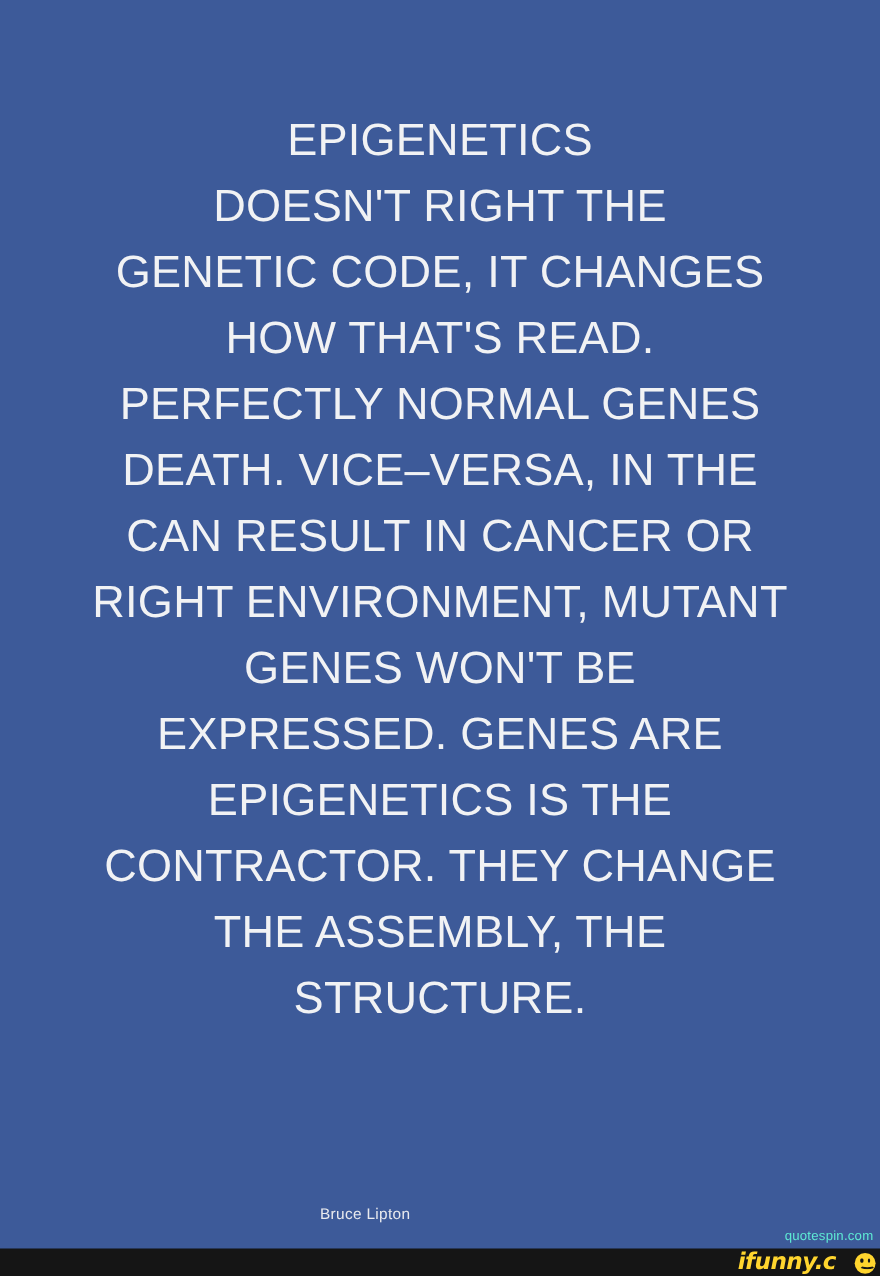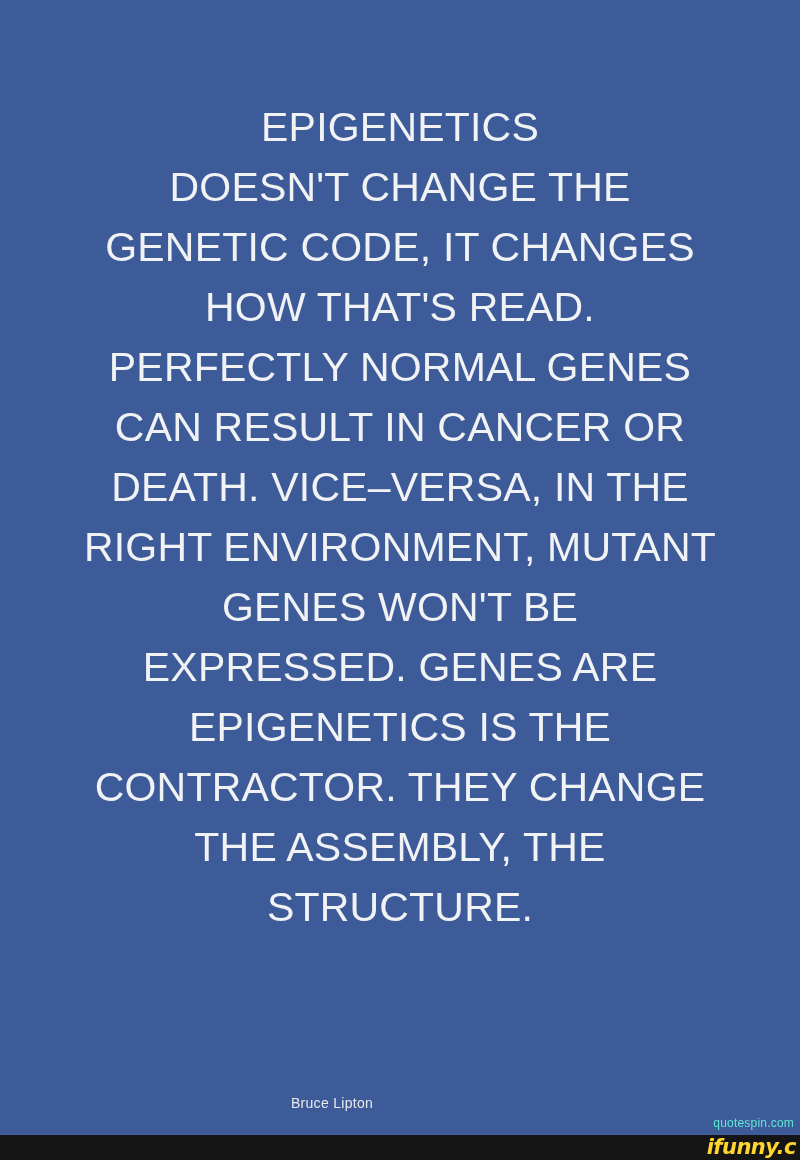--- a/index.html
+++ b/index.html
@@ -76,22 +76,21 @@
     height: 25px;
     background: #151515;
   }
   .brand-logo {
     position: absolute;
     right: 4px;
     top: 1px;
     height: 23px;
     display: flex;
     align-items: center;
-    gap: 1px;
-    flex-direction: column;
+    gap: 16px;
   }
   .brand-text {
     font-family: "DejaVu Sans", sans-serif;
     font-size: 21px;
     font-weight: 700;
     font-style: italic;
     color: #ffd52e;
     letter-spacing: -0.5px;
     line-height: 23px;
   }
@@ -129,26 +128,26 @@
 </style>
 </head>
 <body>
 
 <div class="poster">
 
   <div class="quote-area">
 
     <div class="quote-block">
       <span class="quote-line">EPIGENETICS</span>
-      <span class="quote-line">DOESN'T CHANGE THE</span>
+      <span class="quote-line">DOESN'T RIGHT THE</span>
       <span class="quote-line">GENETIC CODE, IT CHANGES</span>
       <span class="quote-line">HOW THAT'S READ.</span>
       <span class="quote-line">PERFECTLY NORMAL GENES</span>
+      <span class="quote-line">DEATH. VICE–VERSA, IN THE</span>
       <span class="quote-line">CAN RESULT IN CANCER OR</span>
-      <span class="quote-line">DEATH. VICE–VERSA, IN THE</span>
       <span class="quote-line">RIGHT ENVIRONMENT, MUTANT</span>
       <span class="quote-line">GENES WON'T BE</span>
       <span class="quote-line">EXPRESSED. GENES ARE</span>
       <span class="quote-line">EPIGENETICS IS THE</span>
       <span class="quote-line">CONTRACTOR. THEY CHANGE</span>
       <span class="quote-line">THE ASSEMBLY, THE</span>
       <span class="quote-line">STRUCTURE.</span>
     </div>
 
     <div class="attribution">Bruce Lipton</div>

